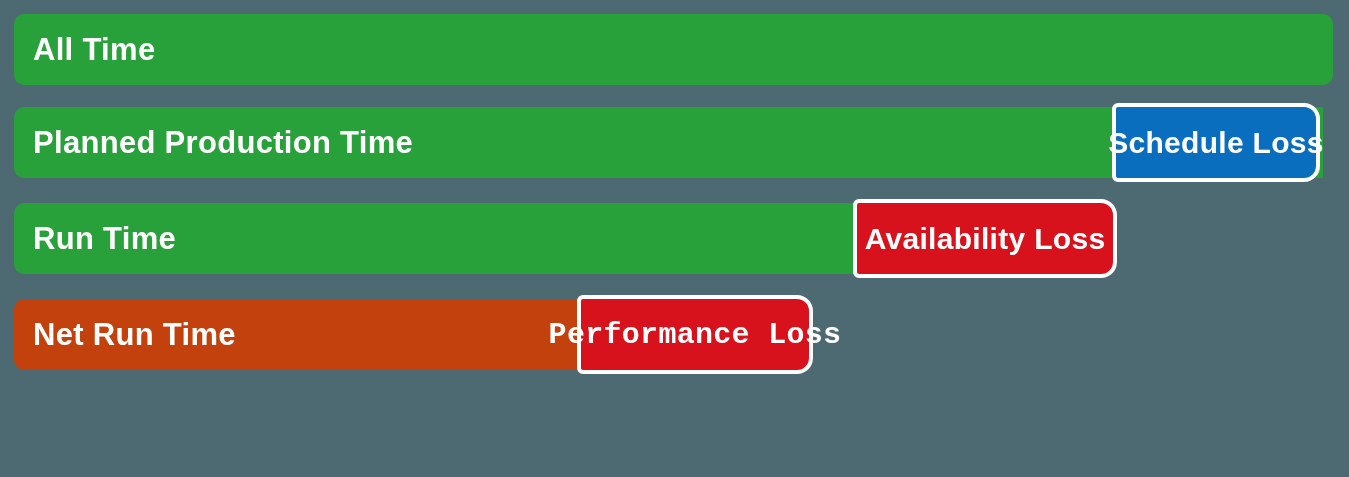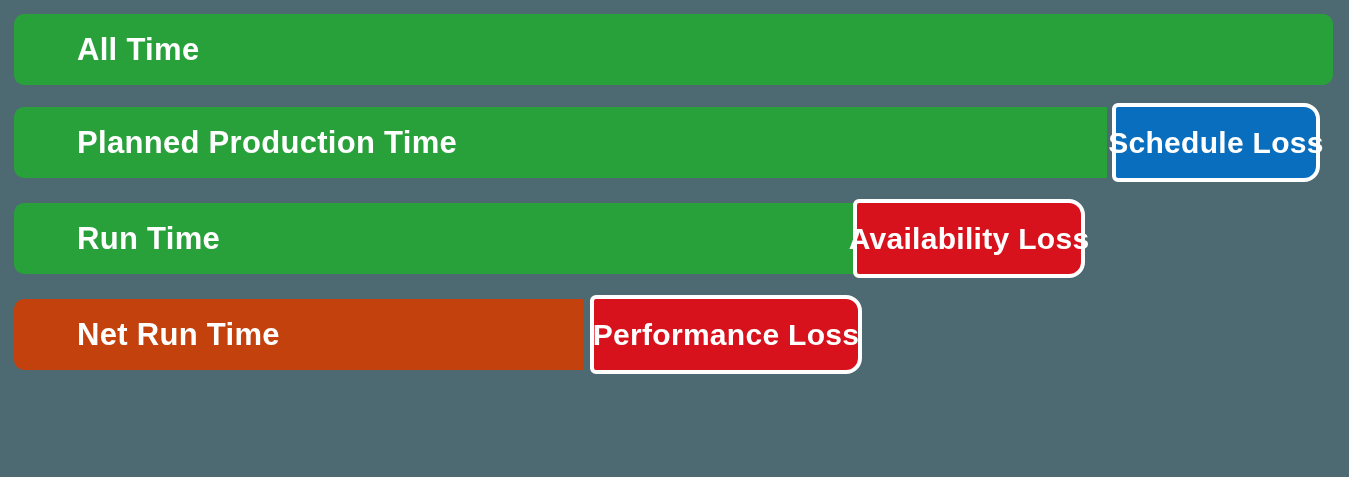--- a/index.html
+++ b/index.html
@@ -39,21 +39,20 @@
   .bar.full-radius {
     border-radius: 10px;
   }
   .bar-label {
     color: #ffffff;
     font-size: 31px;
     font-weight: bold;
     letter-spacing: 0.3px;
     padding-left: 19px;
     white-space: nowrap;
-    margin-left: 44px;
   }
   .loss-box {
     position: absolute;
     top: -4px;
     height: 79px;
     box-sizing: border-box;
     border: 4px solid #ffffff;
     border-radius: 6px 16px 16px 6px;
     display: flex;
     align-items: center;
@@ -72,40 +71,40 @@
 
 <div class="canvas" style="background: rgb(77, 105, 113); width: 1349px; height: 477px;">
 
   <div class="row">
     <div class="bar full-radius" style="width: 1319px; background: rgb(41, 161, 59);">
       <span class="bar-label">All Time</span>
     </div>
   </div>
 
   <div class="row">
-    <div class="bar" style="width: 1093px; background: rgb(41, 161, 59);">
+    <div class="bar" style="width: 1309px; background: rgb(41, 161, 59);">
       <span class="bar-label">Planned Production Time</span>
     </div>
     <div class="loss-box" style="left: 1098px; width: 208px; background: rgb(10, 110, 190); text-align: center;">
       <span class="loss-label">Schedule Loss</span>
     </div>
   </div>
 
   <div class="row">
     <div class="bar" style="width: 979px; background: rgb(41, 161, 59);">
       <span class="bar-label">Run Time</span>
     </div>
-    <div class="loss-box" style="left: 839px; width: 232px; background: rgb(216, 18, 28);">
+    <div class="loss-box" style="left: 839px; width: 264px; background: rgb(216, 18, 28);">
       <span class="loss-label">Availability Loss</span>
     </div>
   </div>
 
   <div class="row">
     <div class="bar" style="width: 570px; background: #c2410c;">
       <span class="bar-label">Net Run Time</span>
     </div>
-    <div class="loss-box" style="left: 576px; width: 272px; background: rgb(216, 18, 28);">
+    <div class="loss-box" style="left: 563px; width: 236px; background: rgb(216, 18, 28); font-family: Liberation Mono, monospace;">
       <span class="loss-label">Performance Loss</span>
     </div>
   </div>
 
 
 </div>
 
 </body></html>

